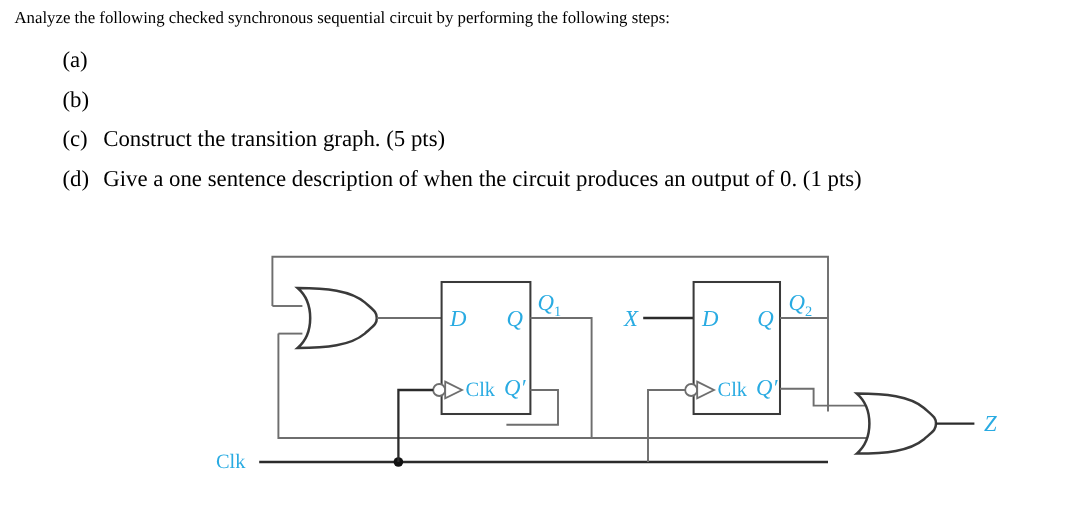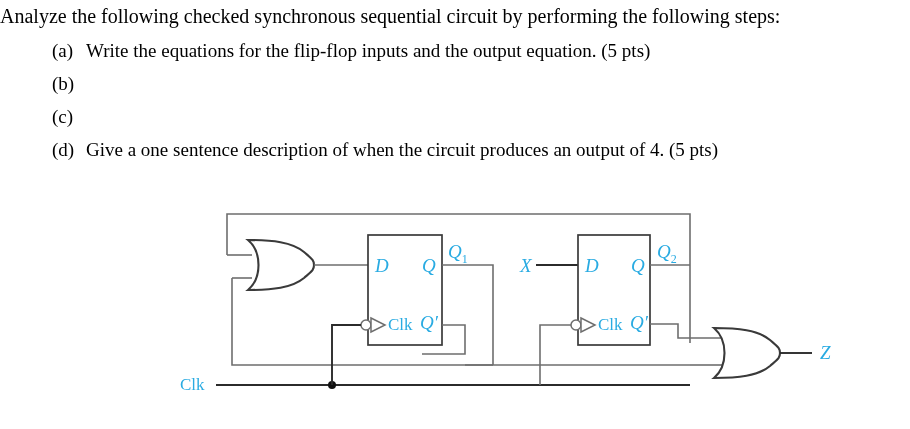--- a/index.html
+++ b/index.html
@@ -8,22 +8,22 @@
     background:#ffffff;
     font-family:"Liberation Serif","DejaVu Serif",serif;
     color:#000000;
     overflow:hidden;
     position:relative;
   }
   #prompt{
     position:absolute;left:0;top:0;width:910px;
   }
   .lead{
-    position:absolute;left:0;top:4px;
-    font-size:20px;line-height:24px;
+    position:absolute;left:12px;top:4px;
+    font-size:14px;line-height:24px;
     white-space:nowrap;
   }
   .steps{
     position:absolute;left:52px;top:40px;
     width:850px;
   }
   .step{
     display:flex;
     align-items:baseline;
     font-size:19px;
@@ -64,31 +64,31 @@
   .sub{font-size:12px;font-style:normal;}
 </style>
 </head>
 <body>
 
 <div id="prompt">
   <div class="lead">Analyze the following checked synchronous sequential circuit by performing the following steps:</div>
   <div class="steps">
     <div class="step">
       <span class="step-tag">(a)</span>
-      <span class="step-text">Write the equations for the flip-flop inputs and the output equation. (5 pts)</span>
     </div>
     <div class="step">
       <span class="step-tag">(b)</span>
     </div>
     <div class="step">
       <span class="step-tag">(c)</span>
+      <span class="step-text">Construct the transition graph. (5 pts)</span>
     </div>
     <div class="step">
       <span class="step-tag">(d)</span>
-      <span class="step-text">Give a one sentence description of when the circuit produces an output of  4. (5 pts)</span>
+      <span class="step-text">Give a one sentence description of when the circuit produces an output of  0. (1 pts)</span>
     </div>
   </div>
 </div>
 
 <div id="circuit">
 <svg width="910" height="233" viewBox="0 0 910 233" xmlns="http://www.w3.org/2000/svg">
 
   <path class="wire" d="M 690 147 L 690 18 L 227 18 L 227 59"></path>
 
   <g>

